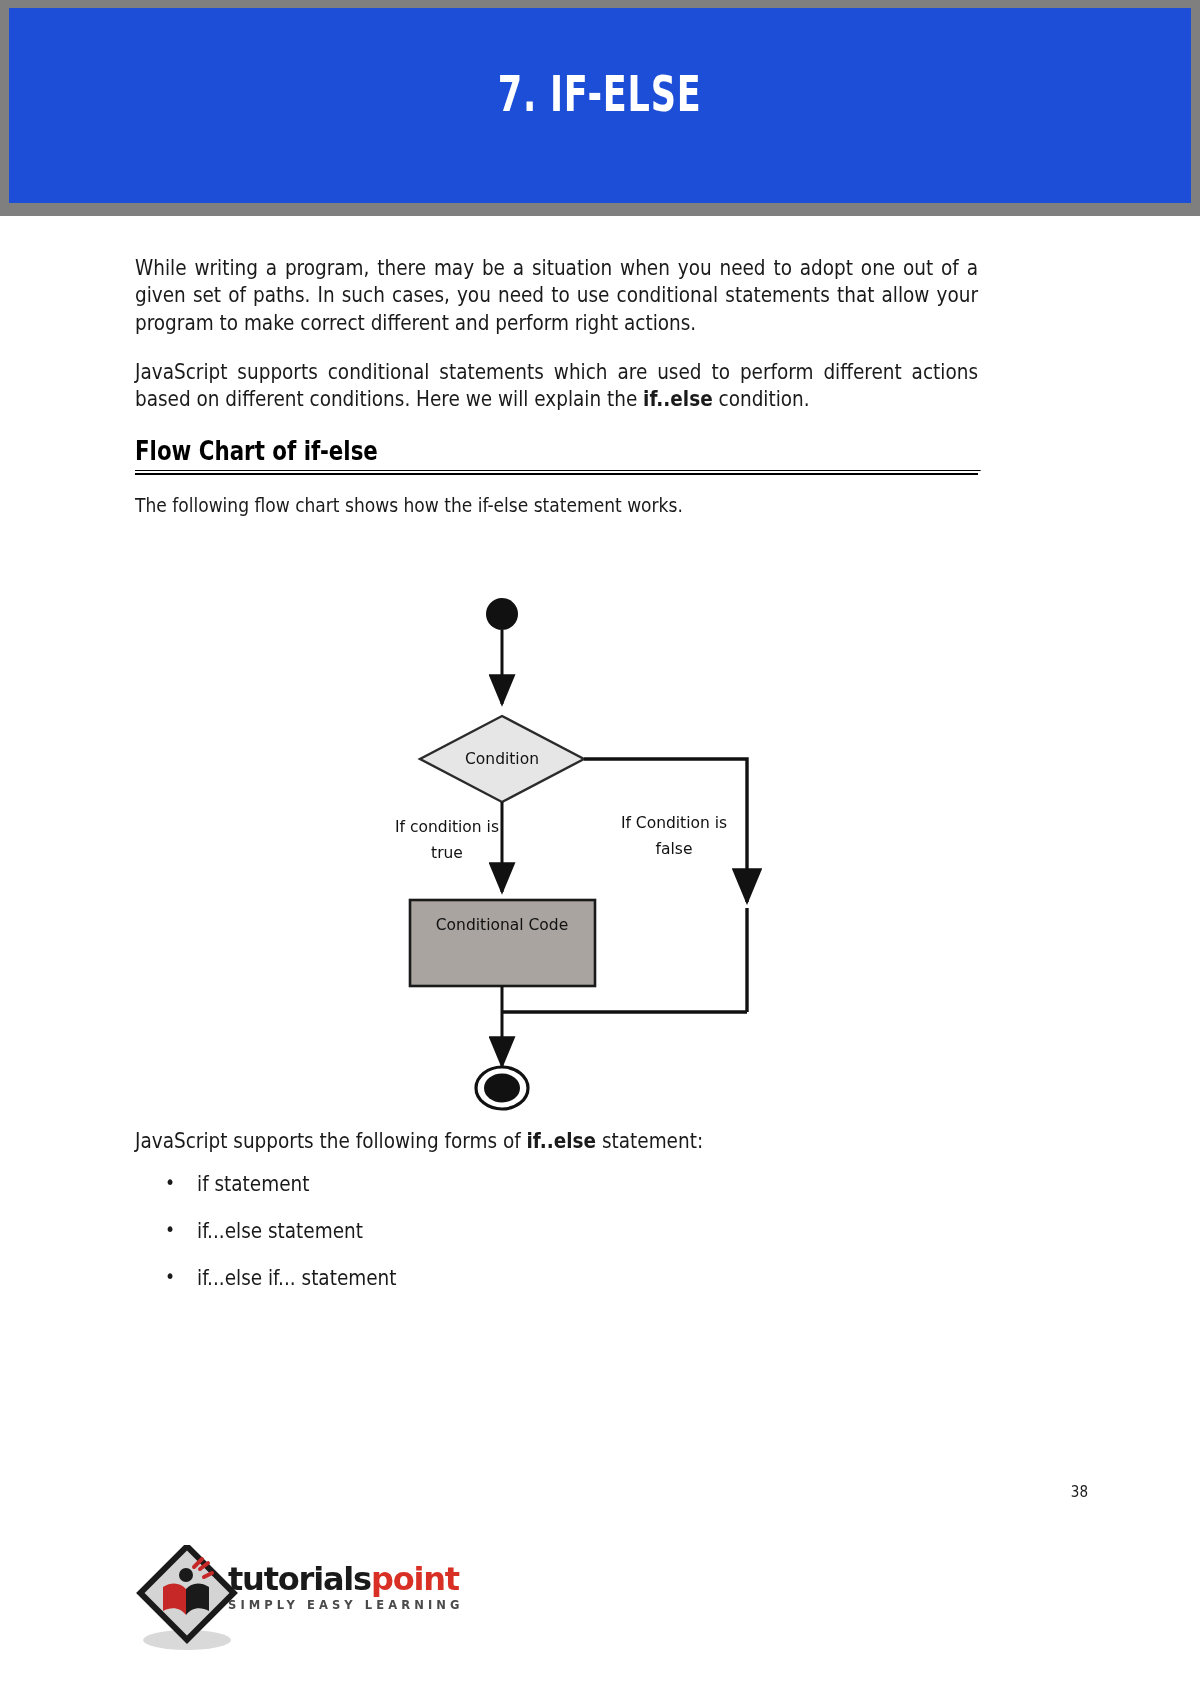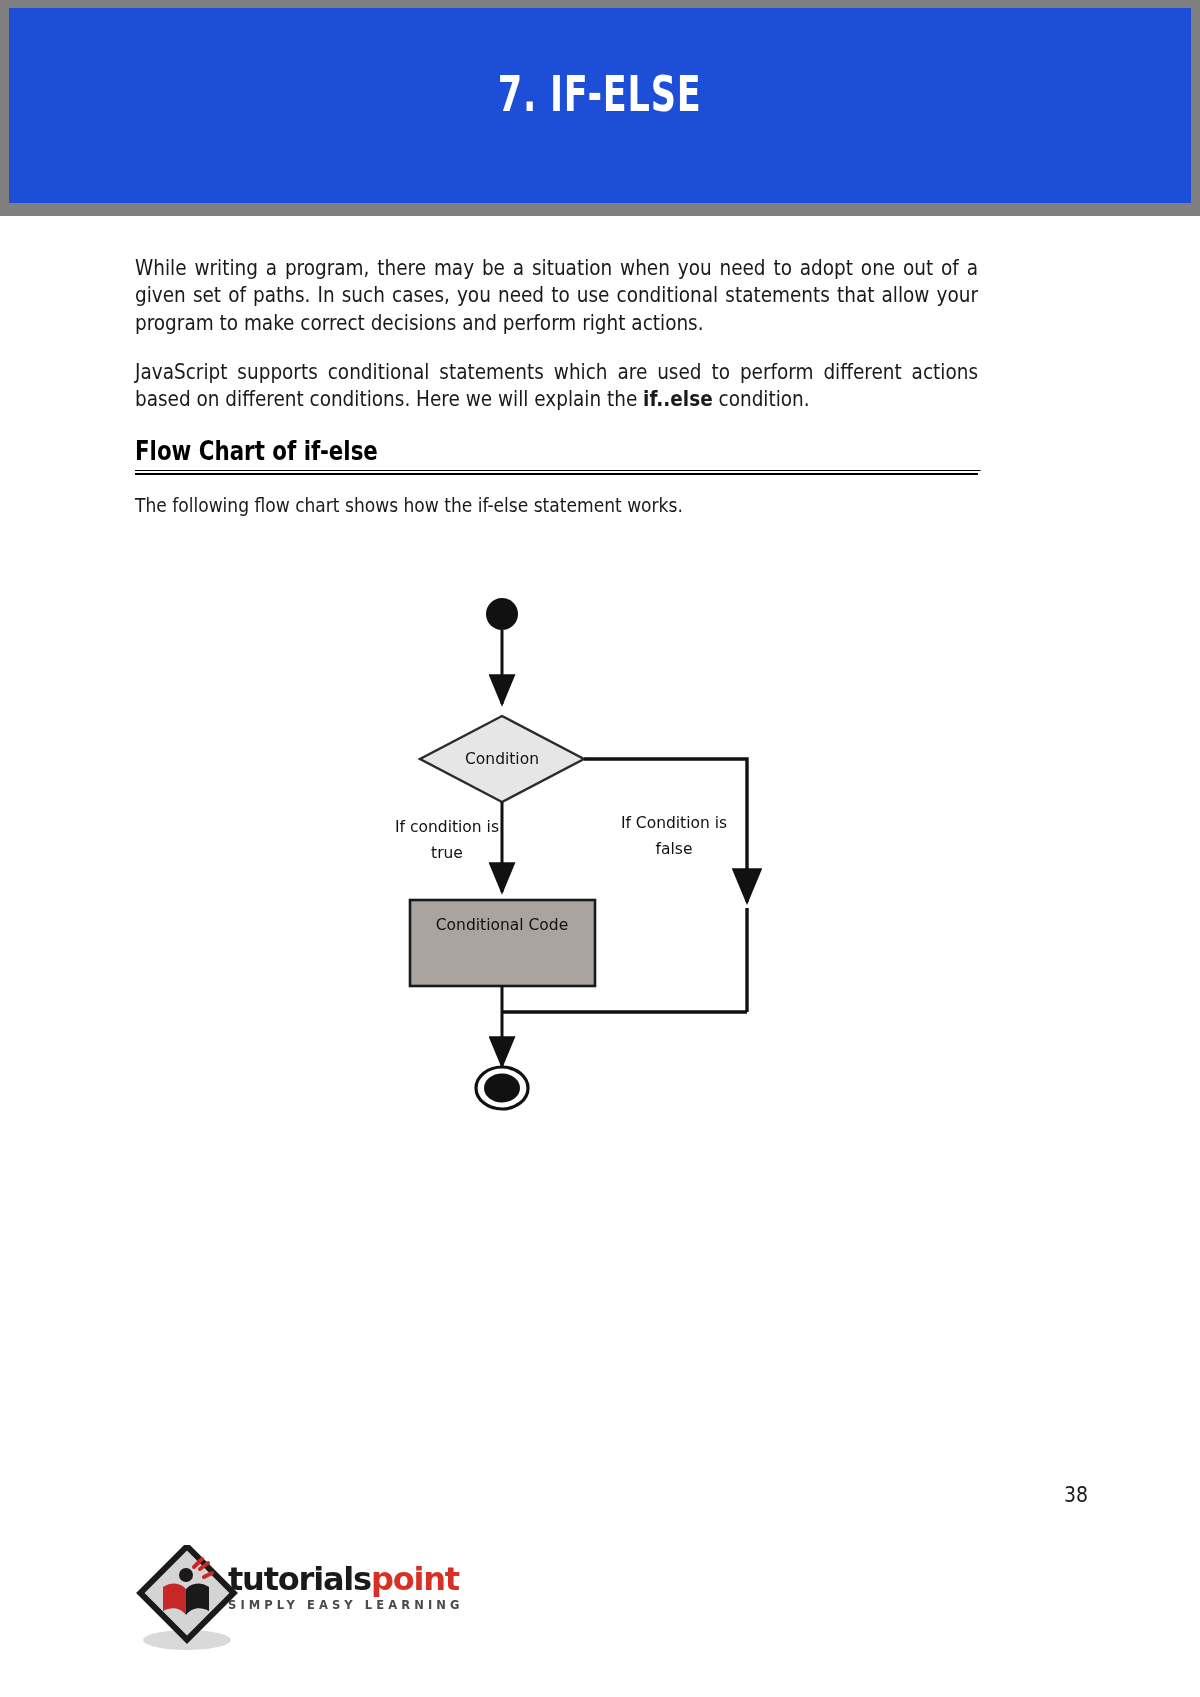--- a/index.html
+++ b/index.html
@@ -149,21 +149,21 @@
     top: -1px;
     font-size: 19px;
     color: #1a1a1a;
   }
 
   
   .page-number {
     position: absolute;
     right: 112px;
     top: 1483px;
-    font-size: 21px;
+    font-size: 15px;
     color: #1a1a1a;
     font-family: "DejaVu Sans Condensed", "Liberation Sans", sans-serif;
   }
 
   
   .footer-logo {
     position: absolute;
     left: 132px;
     top: 1545px;
     width: 420px;
@@ -198,21 +198,21 @@
 <div class="page">
 
   <div class="banner-wrap">
     <div class="banner">
       <div class="banner-title">7.  IF-ELSE</div>
     </div>
   </div>
 
   <div class="content">
 
-    <p class="body-text">While writing a program, there may be a situation when you need to adopt one out of a given set of paths. In such cases, you need to use conditional statements that allow your program to make correct decisions and perform right actions.</p>
+    <p class="body-text">While writing a program, there may be a situation when you need to adopt one out of a given set of paths. In such cases, you need to use conditional statements that allow your program to make correct different and perform right actions.</p>
 
     <p class="body-text"><span>JavaScript supports conditional statements which are used to perform different actions based on different conditions. Here we will explain the </span><b>if..else</b><span> condition.</span></p>
 
     <div class="section-heading">Flow Chart of if-else</div>
     <div class="heading-rule"></div>
 
     <p class="lead">The following flow chart shows how the if-else statement works.</p>
   </div>
 
   <div class="flowchart">
@@ -271,20 +271,35 @@
         <line x1="172" y1="394" x2="172" y2="474" stroke="#111111" stroke-width="3" marker-end="url(#solidArrowDown)"></line>
       </g>
 
       <g>
         <ellipse cx="172" cy="496" rx="26" ry="21" fill="#ffffff" stroke="#111111" stroke-width="3.2"></ellipse>
         <ellipse cx="172" cy="496" rx="18" ry="14.5" fill="#111111"></ellipse>
       </g>
     </svg>
   </div>
 
+  <div class="after-chart">
+    <p><span>JavaScript supports the following forms of </span><b>if..else</b><span> statement:</span></p>
+
+    <ul class="forms">
+      <li>
+        <span>if statement</span>
+      </li>
+      <li>
+        <span>if...else statement</span>
+      </li>
+      <li>
+        <span>if...else if... statement</span>
+      </li>
+    </ul>
+  </div>
 
   <div class="page-number">38</div>
 
   <div class="footer-logo">
     <svg width="110" height="108" viewBox="0 0 110 108" xmlns="http://www.w3.org/2000/svg">
       <ellipse cx="55" cy="95" rx="44" ry="10" fill="#d9d9d9"></ellipse>
       <g transform="translate(55,48) rotate(45)">
         <rect x="-33" y="-33" width="66" height="66" fill="#d4d4d4" stroke="#1a1a1a" stroke-width="6"></rect>
       </g>
       <path d="M31,42 C40,36 49,38 54,44 L54,70 C49,63 40,61 31,66 Z" fill="#c62828"></path>

